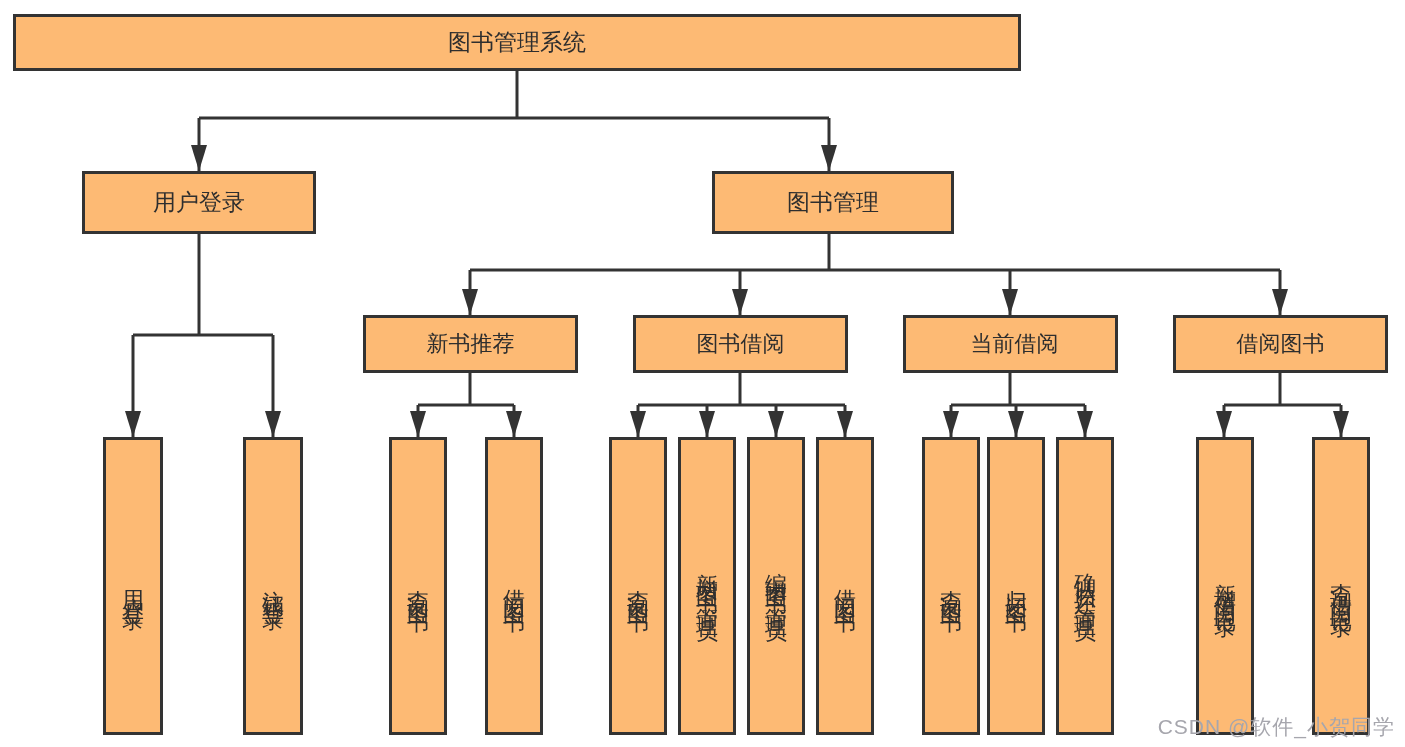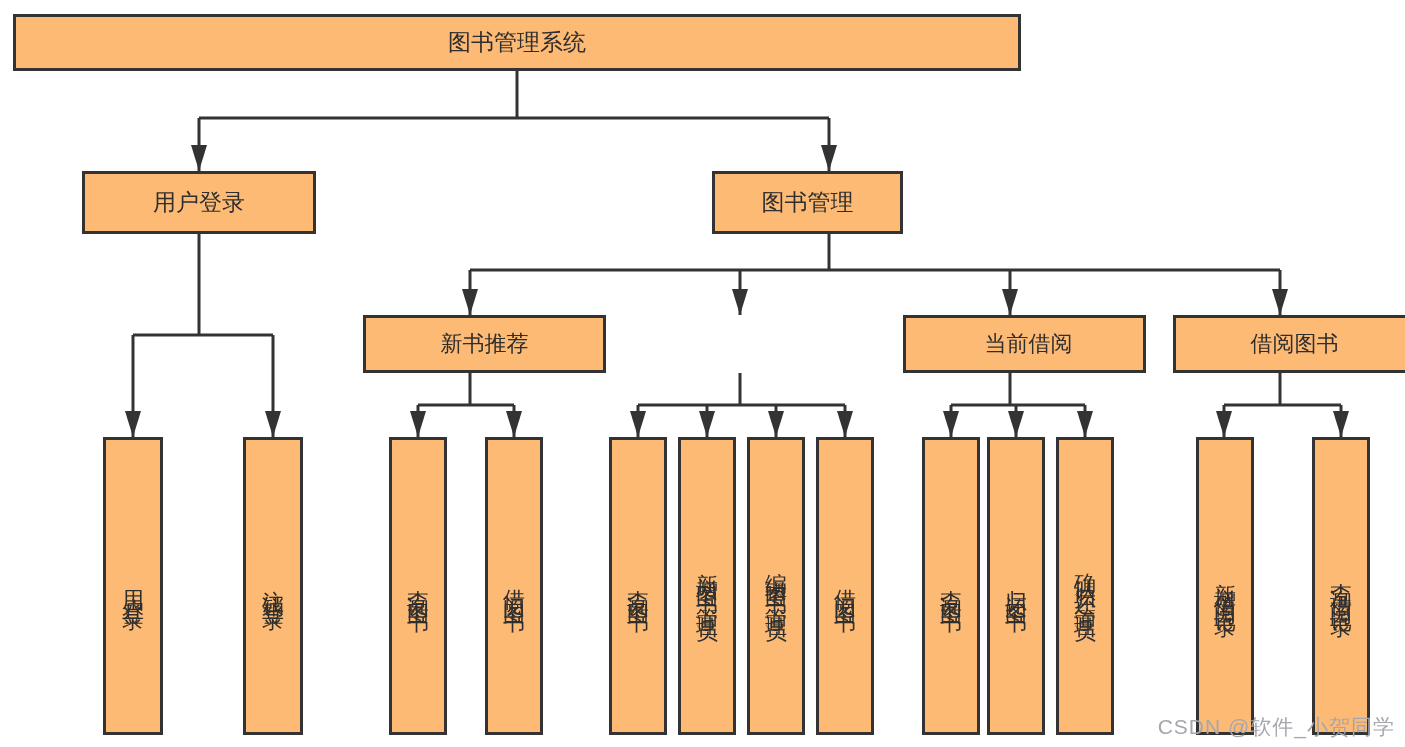--- a/index.html
+++ b/index.html
@@ -40,24 +40,24 @@
     width: 1008px;
     height: 57px;
     font-size: 23px;
   }
   .l2 {
     top: 171px;
     height: 63px;
     font-size: 23px;
   }
   .l2.user-login  { left: 82px;  width: 234px; }
-  .l2.book-mgmt   { left: 712px; width: 191px; }
+  .l2.book-mgmt   { left: 712px; width: 242px; }
   .l3 {
     top: 315px;
-    width: 243px;
+    width: 215px;
     height: 58px;
     font-size: 22px;
   }
   .l3.p1 { left: 363px; }
   .l3.p2 { left: 633px; }
   .l3.p3 { left: 903px; padding-left: 8px; }
   .l3.p4 { left: 1173px; }
   .leaf {
     top: 437px;
     width: 58px;
@@ -147,20 +147,21 @@
       <line x1="1341" y1="405" x2="1341" y2="437" marker-end="url(#arw)"></line>
     </g>
   </svg>
 
   <div class="node root">图书管理系统</div>
 
   <div class="node l2 user-login">用户登录</div>
   <div class="node l2 book-mgmt">图书管理</div>
 
   <div class="node l3 p1">新书推荐</div>
+  <div class="node l3 p2">图书借阅</div>
   <div class="node l3 p3">当前借阅</div>
   <div class="node l3 p4">借阅图书</div>
 
   <div class="node leaf w60 x1">用户登录</div>
   <div class="node leaf w60 x2">注销登录</div>
   <div class="node leaf x3">查询图书</div>
   <div class="node leaf x4">借阅图书</div>
   <div class="node leaf x5">查询图书</div>
   <div class="node leaf x6">新增图书（管理员）</div>
   <div class="node leaf x7">编辑图书（管理员）</div>

